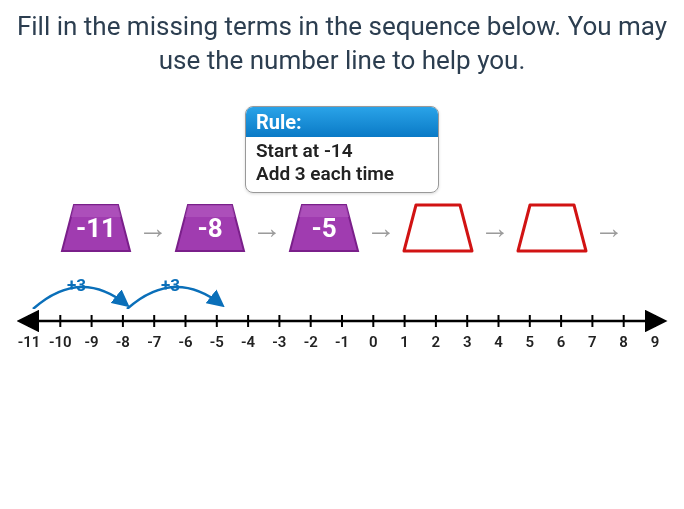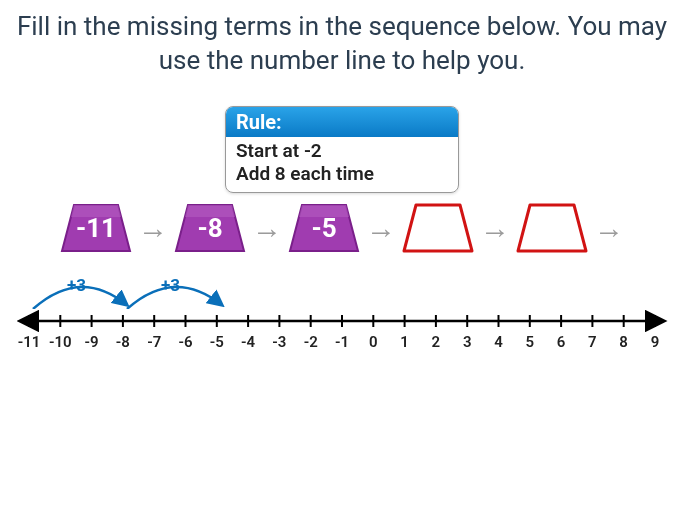--- a/index.html
+++ b/index.html
@@ -14,21 +14,21 @@
   }
   .instructions {
     font-size: 26px;
     text-align: center;
     color: #2c3e50;
     line-height: 1.3;
     margin-bottom: 28px;
     font-weight: 400;
   }
   .rule-box {
-    width: 234px;
+    width: 194px;
     margin: 0 auto 8px auto;
     border: 1px solid #999;
     border-radius: 8px;
     overflow: hidden;
     box-shadow: 0 1px 3px rgba(0,0,0,0.15);
   }
   .rule-header {
     background: linear-gradient(#2aa3e8, #0a7ac6);
     color: #fff;
     font-weight: 700;
@@ -105,22 +105,22 @@
   }
 </style>
 </head>
 <body>
 
 <div class="instructions">Fill in the missing terms in the sequence below. You may use the number line to help you.</div>
 
 <div class="rule-box">
   <div class="rule-header">Rule:</div>
   <div class="rule-body">
-    <div>Start at -2</div>
-    <div>Add 8 each time</div>
+    <div>Start at -14</div>
+    <div>Add 3 each time</div>
   </div>
 </div>
 
 <div class="sequence-row">
   <div class="term">
     <svg width="72" height="54" viewBox="0 0 72 54">
       <path d="M14 4 L58 4 L70 50 L2 50 Z" fill="#a03cb0" stroke="#7a1f8a" stroke-width="2"></path>
       <path d="M14 4 L58 4 L61 16 L11 16 Z" fill="#b45cc2" opacity="0.6"></path>
     </svg>
     <div class="term-label">-11</div>

